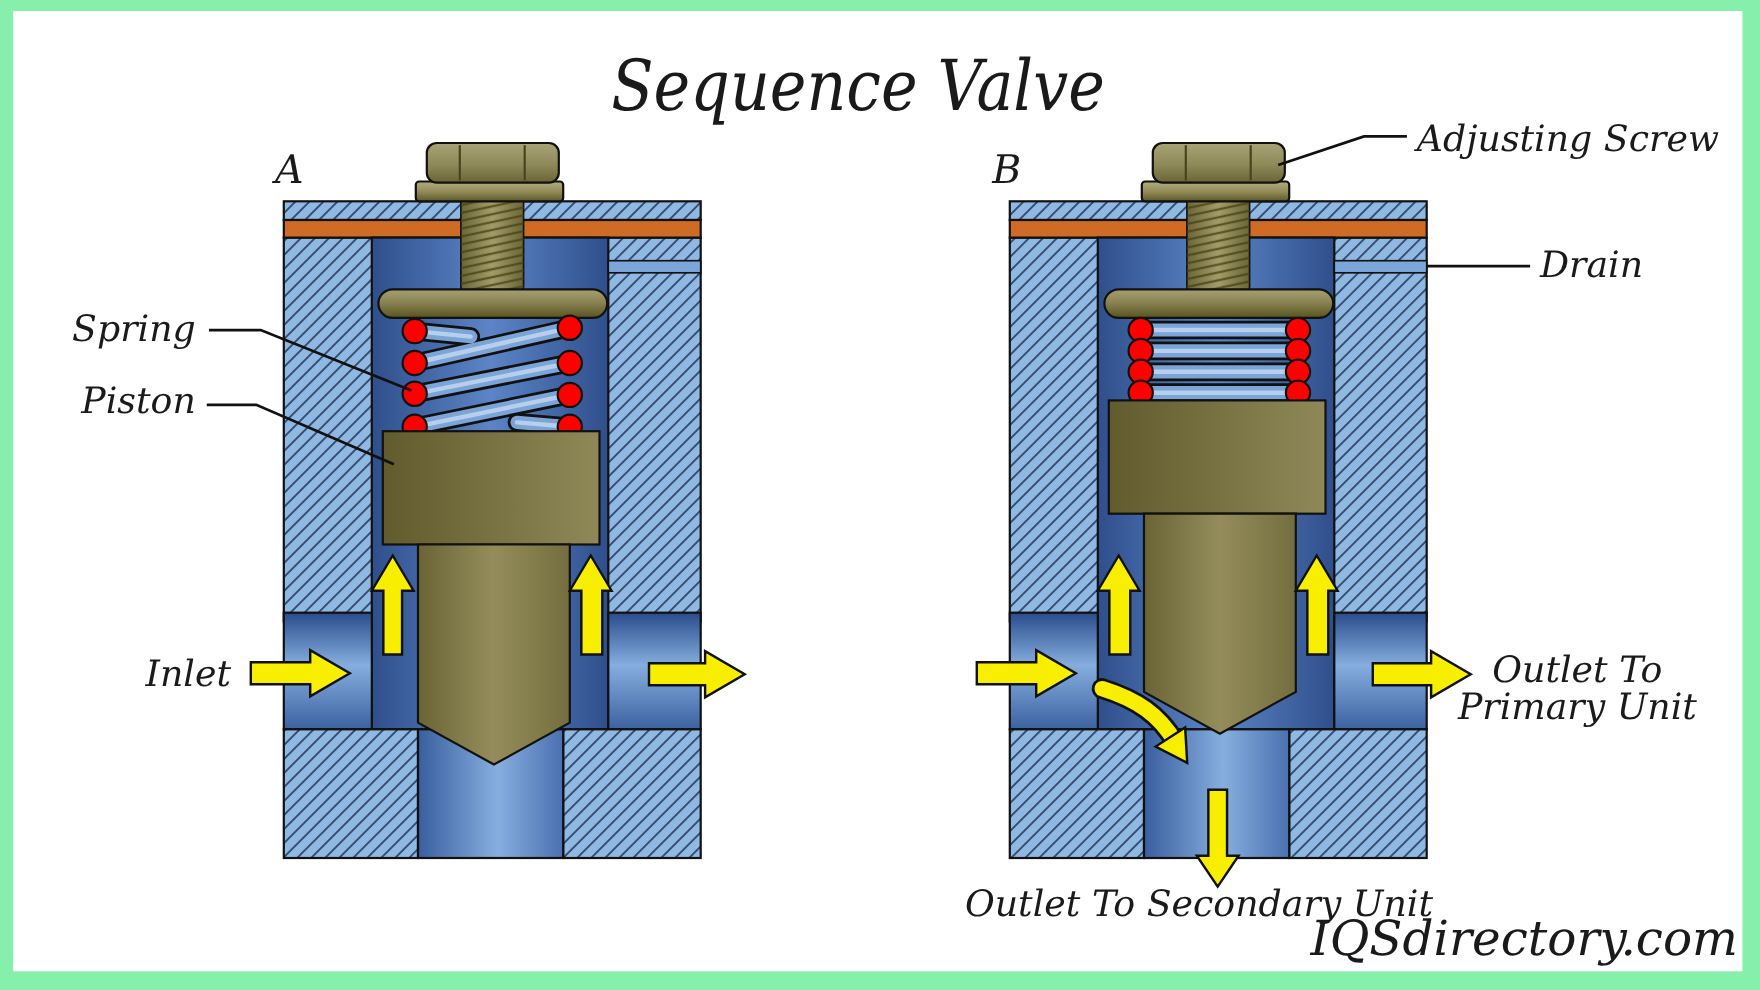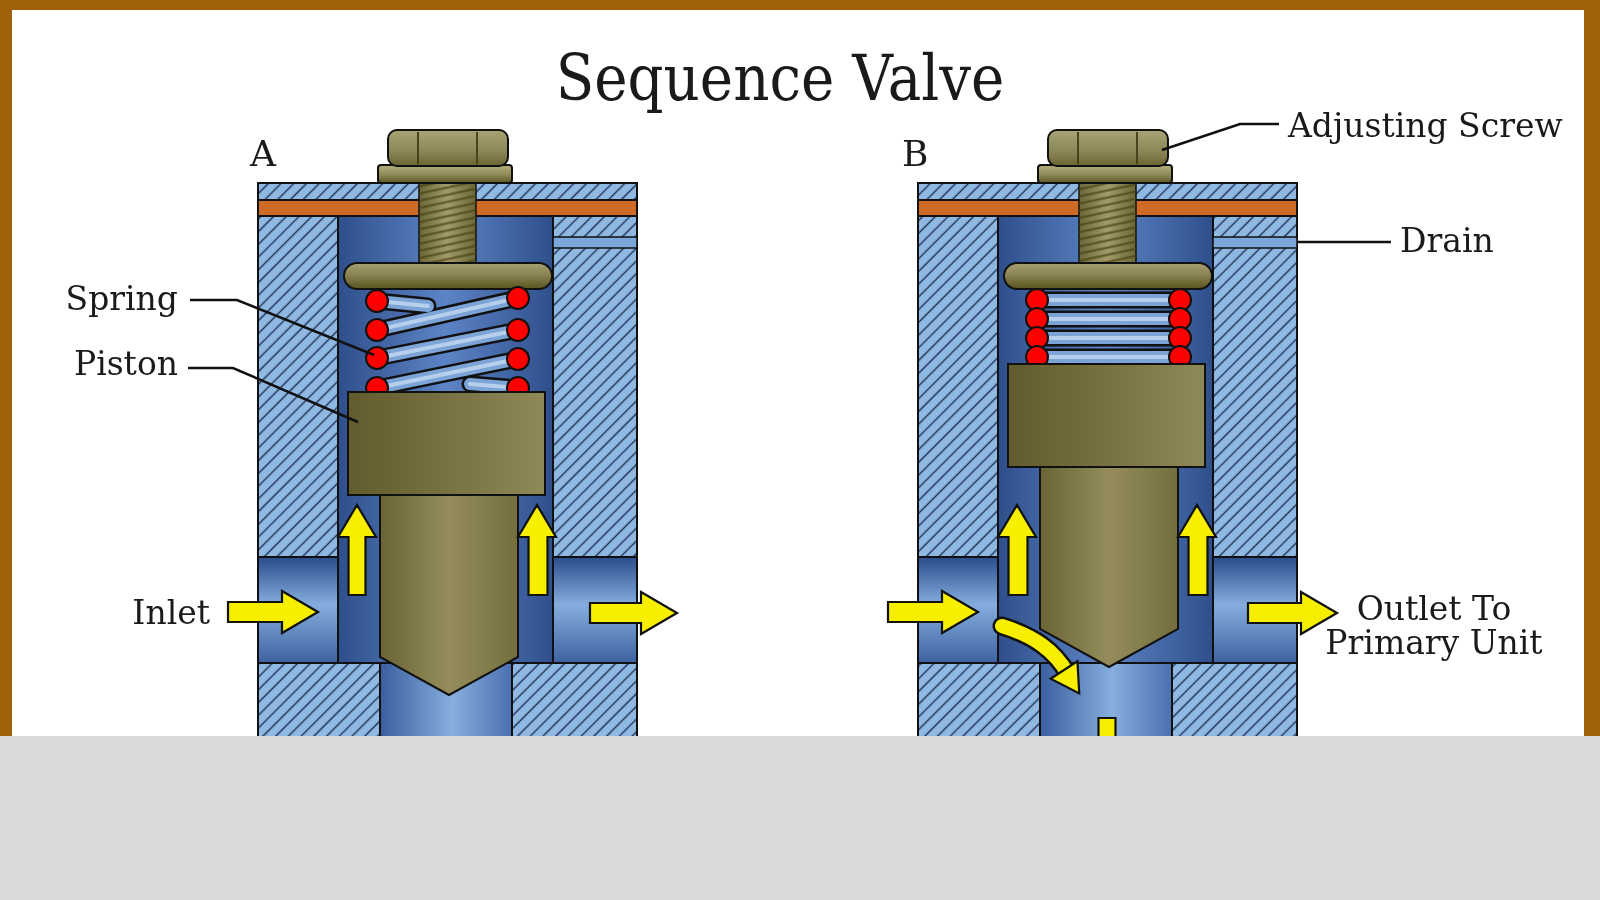--- a/index.html
+++ b/index.html
@@ -1,17 +1,17 @@
 <!DOCTYPE html>
 <html><head>
 <meta charset="utf-8">
 <style>
   html,body{margin:0;padding:0;background:#d9d9d9;}
-  .stage{position:relative;width:1600px;height:736px;background:#a16207;overflow:hidden;
-         font-family:"DejaVu Serif", serif;}
+  .stage{position:relative;width:1600px;height:900px;background:#86efac;overflow:hidden;
+         font-family:"DejaVu Serif", serif;font-style:italic;}
   svg{position:absolute;left:0;top:0;}
   text{fill:#1a1a1a;}
   .lbl{font-size:33px;}
   .viewletter{font-size:36px;}
   .leader{fill:none;stroke:#111;stroke-width:2.5;}
   .hatched{stroke:#111;stroke-width:2;}
 </style>
 </head>
 <body>
 

